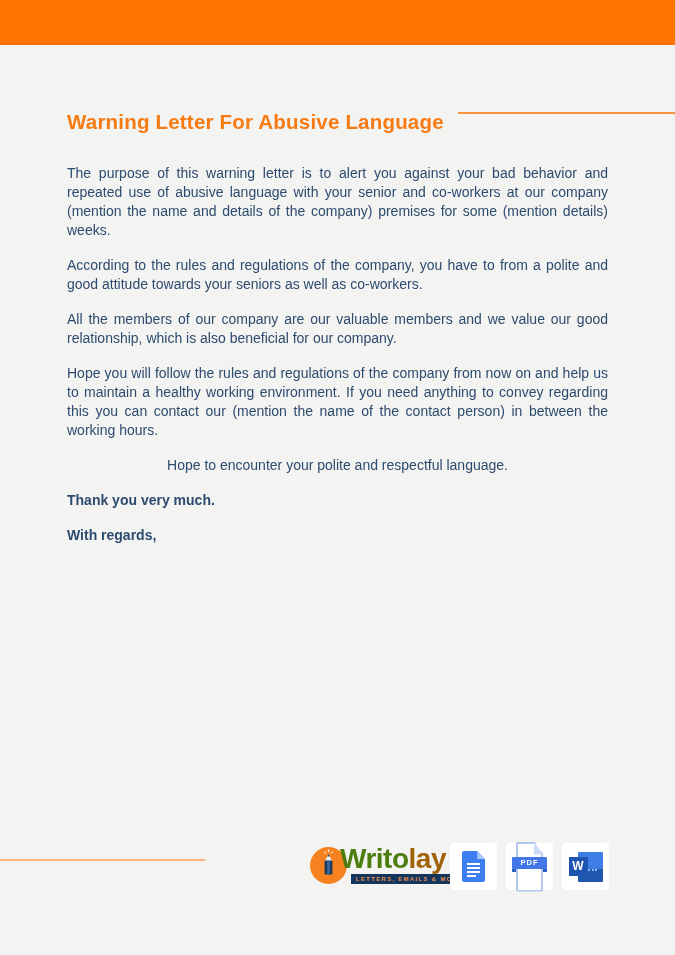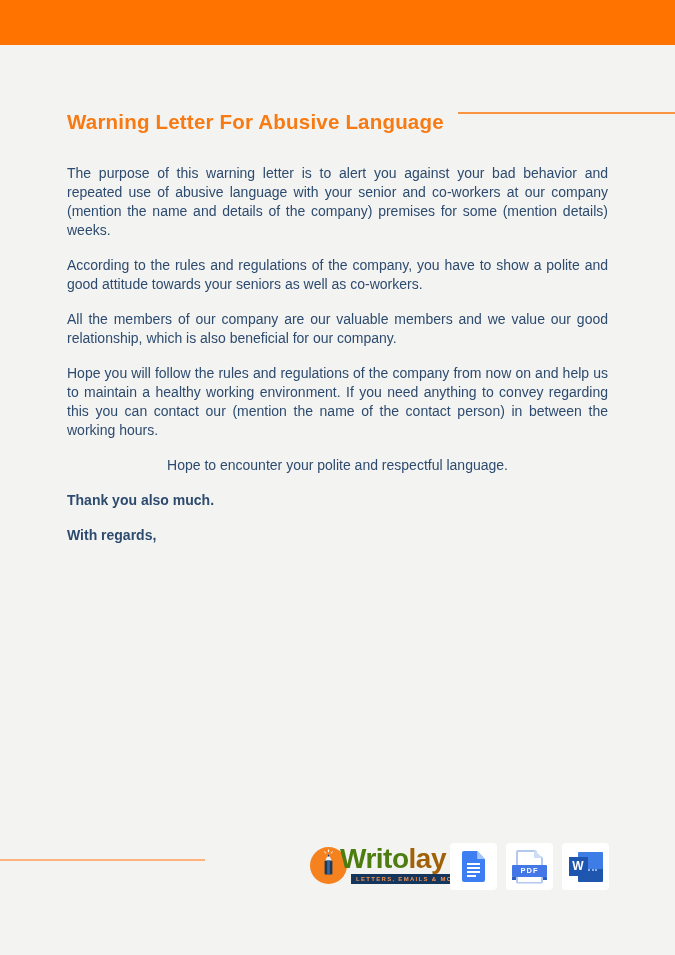--- a/index.html
+++ b/index.html
@@ -69,21 +69,21 @@
   }
   .gdoc-fold {
     position:absolute; left:66%; top:0; width:34%; height:27%;
     background:#a6c6fb; clip-path:polygon(0 0, 100% 100%, 0 100%);
   }
   .gdoc-lines { position:absolute; left:5px; top:12px; }
   .gdoc-lines i { display:block; height:2px; background:#ffffff; margin-bottom:2px; }
   .gdoc-lines i:nth-child(1){width:13px;} .gdoc-lines i:nth-child(2){width:13px;}
   .gdoc-lines i:nth-child(3){width:13px;} .gdoc-lines i:nth-child(4){width:9px;}
   
-  .pdf { position:relative; width:27px; height:34px; }
+  .pdf { position:relative; width:27px; height:50px; }
   .pdf-body {
     position:absolute; inset:0; background:#ffffff; border:2px solid #b3c8ef;
     border-radius:2px; clip-path:polygon(0 0, 70% 0, 100% 24%, 100% 100%, 0 100%);
   }
   .pdf-fold {
     position:absolute; left:66%; top:0; width:34%; height:26%;
     background:#cdddf7; clip-path:polygon(0 0, 100% 100%, 0 100%);
   }
   .pdf-ribbon {
     position:absolute; left:-4px; right:-4px; top:15px; height:12px;
@@ -117,25 +117,25 @@
 
 <div class="topbar"></div>
 
 <div class="title-row">
   <h1 class="page-title">Warning Letter For Abusive Language</h1>
   <div class="title-rule"></div>
 </div>
 
 <div class="letter">
   <p>The purpose of this warning letter is to alert you against your bad behavior and repeated use of abusive language with your senior and co-workers at our company (mention the name and details of the company) premises for some (mention details) weeks.</p>
-  <p>According to the rules and regulations of the company, you have to show a polite and good attitude towards your seniors as well as co-workers.</p>
+  <p>According to the rules and regulations of the company, you have to from a polite and good attitude towards your seniors as well as co-workers.</p>
   <p>All the members of our company are our valuable members and we value our good relationship, which is also beneficial for our company.</p>
   <p>Hope you will follow the rules and regulations of the company from now on and help us to maintain a healthy working environment. If you need anything to convey regarding this you can contact our (mention the name of the contact person) in between the working hours.</p>
   <p class="single">Hope to encounter your polite and respectful language.</p>
-  <p class="bold">Thank you also much.</p>
+  <p class="bold">Thank you very much.</p>
   <p class="bold">With regards,</p>
 </div>
 
 <div class="bottom-rule"></div>
 
 <div class="footer">
   <div class="logo">
     <div class="logo-circle">
       <svg width="37" height="37" viewBox="0 0 37 37">
         <polygon points="18.5,7 15,14 22,14" fill="#eef3f9"></polygon>

